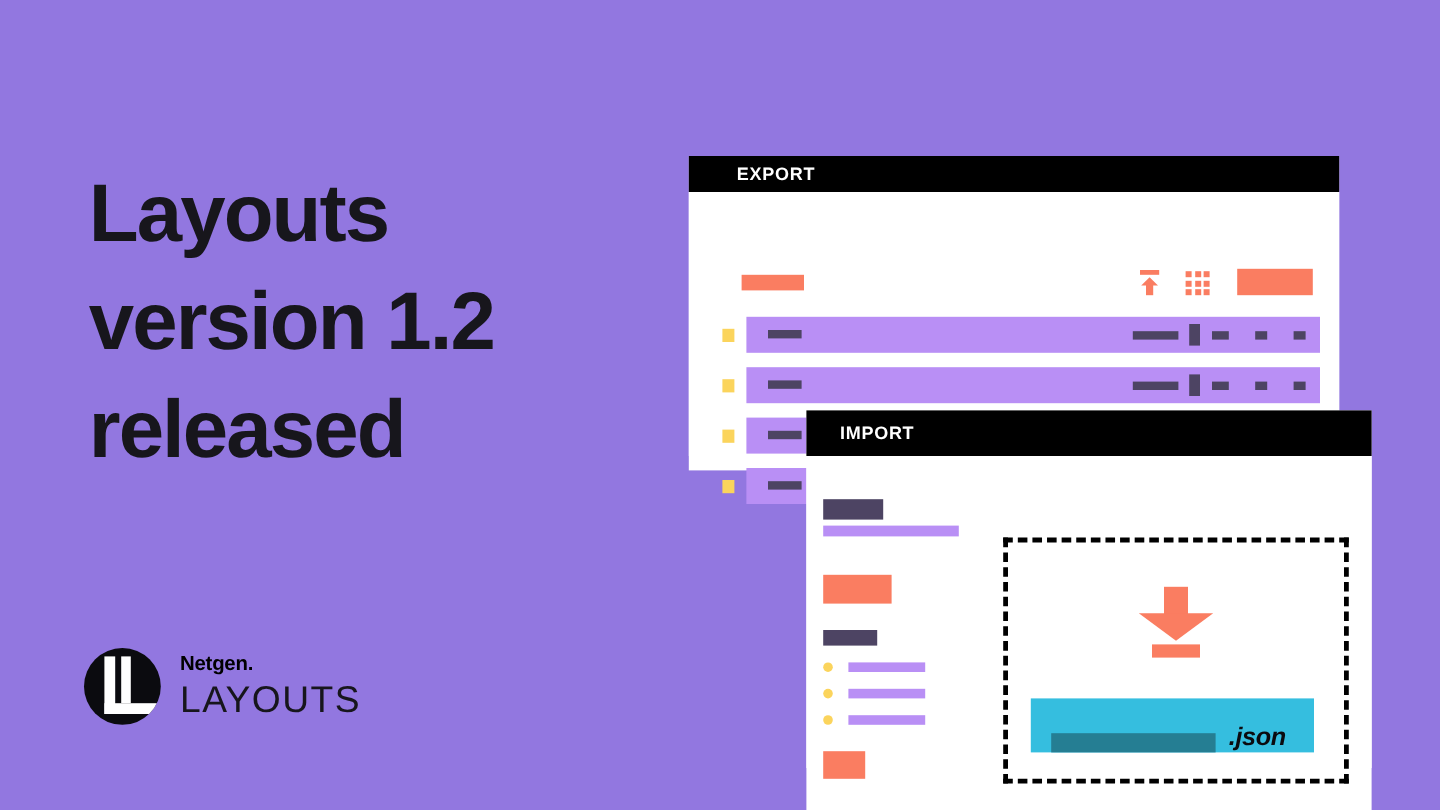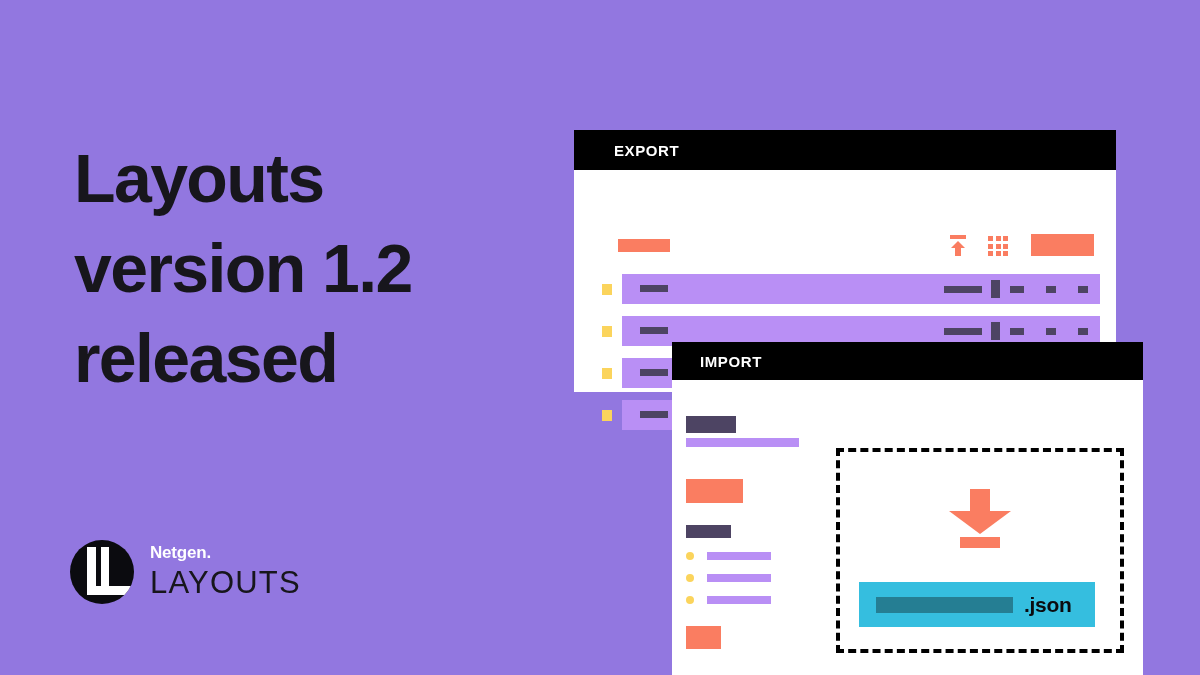--- a/index.html
+++ b/index.html
@@ -79,21 +79,21 @@
   }
   .brand-text {
     display: flex;
     flex-direction: column;
     justify-content: center;
   }
   .brand-netgen {
     font-size: 17px;
     font-weight: 700;
     letter-spacing: -0.2px;
-    color: #ffffff;
+    color: #000000;
     line-height: 1.1;
   }
   .brand-layouts {
     font-size: 31px;
     font-weight: 300;
     letter-spacing: 1.2px;
     color: #17161c;
     line-height: 1.15;
     margin-top: 2px;
   }
@@ -122,21 +122,21 @@
     box-sizing: border-box;
   }
 
   
   #export-window {
     left: 574px;
     top: 118px;
     width: 542px;
     height: 262px;
   }
-  #export-window .window-header { height: 40px; padding-left: 40px; }
+  #export-window .window-header { height: 30px; padding-left: 40px; }
   #export-window .window-body { height: 220px; }
 
   .export-toolbar {
     position: absolute;
     left: 0; top: 0;
     width: 100%;
     height: 48px;
   }
   .toolbar-tag {
     position: absolute;
@@ -355,21 +355,22 @@
     background: #fa7d61;
   }
   .dz-file {
     position: absolute;
     left: 19px;
     bottom: 22px;
     width: 236px;
     height: 45px;
     background: #35bedf;
     display: flex;
-    align-items: center;
+    align-items: flex-end;
+    font-style: italic;
   }
   .dz-file .fill {
     width: 137px;
     height: 16px;
     background: #257e93;
     margin-left: 17px;
     flex: none;
   }
   .dz-file .ext {
     margin-left: 11px;

